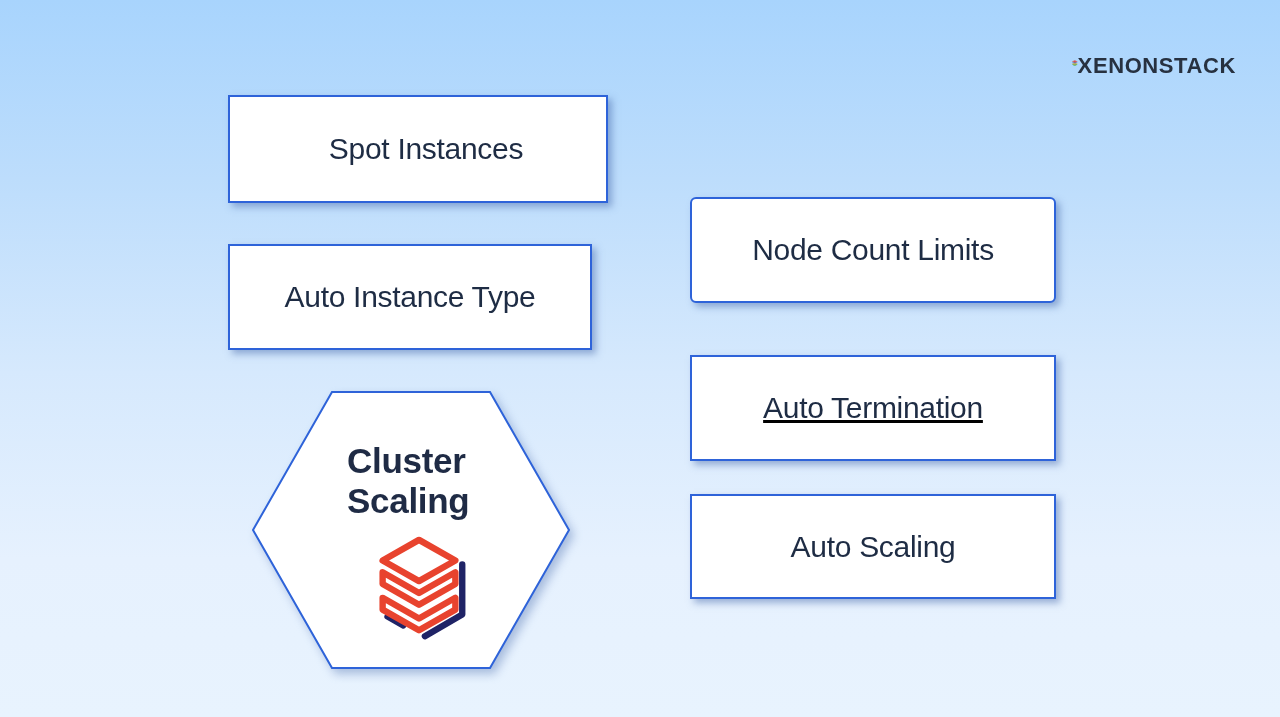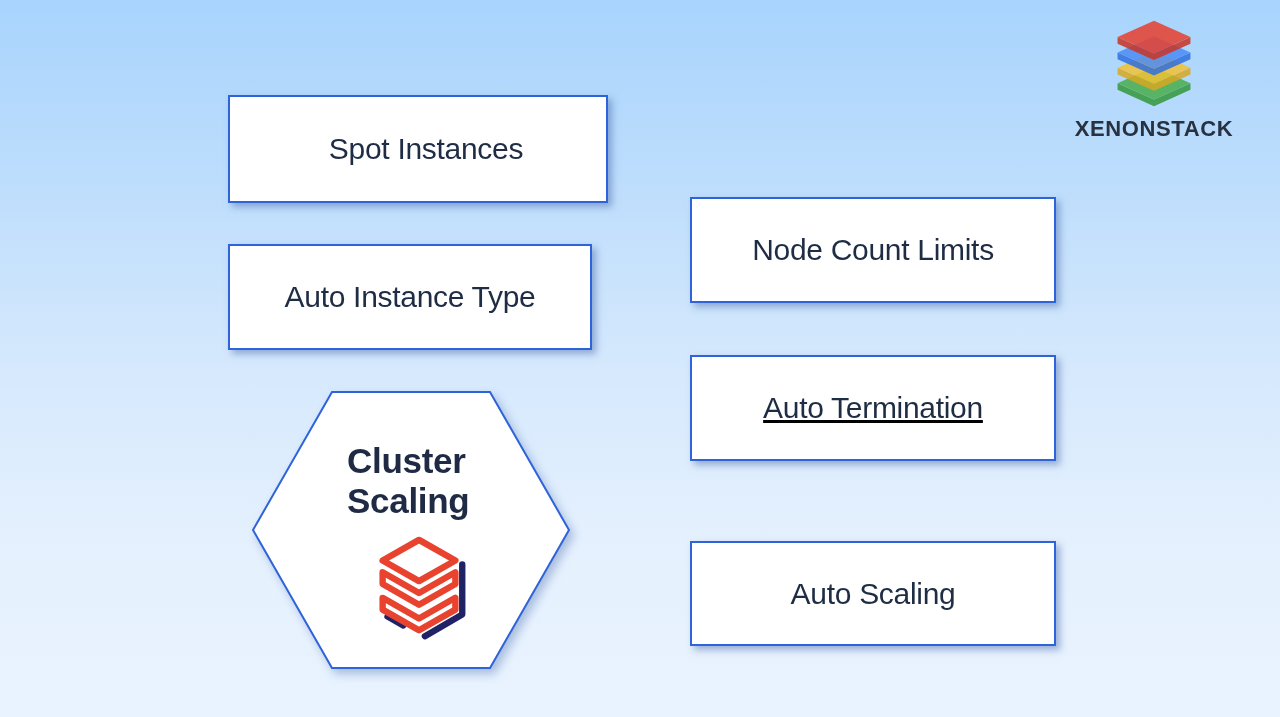--- a/index.html
+++ b/index.html
@@ -27,23 +27,23 @@
   }
   .policy-box .label {
     font-size: 30px;
     font-weight: 500;
     letter-spacing: -0.3px;
     color: #1e2c44;
     white-space: nowrap;
   }
   .box-spot      { left: 228px; top: 95px;  width: 360px; height: 104px; padding-left: 16px; }
   .box-cloud     { left: 228px; top: 244px; width: 360px; height: 102px; }
-  .box-node      { left: 690px; top: 197px; width: 362px; height: 102px; }
+  .box-node      { left: 690px; top: 197px; width: 362px; height: 102px; border-radius: 6px; }
   .box-autoterm  { left: 690px; top: 355px; width: 362px; height: 102px; text-decoration: underline; }
-  .box-autoscale { left: 690px; top: 494px; width: 362px; height: 101px; margin-top: 47px; }
+  .box-autoscale { left: 690px; top: 494px; width: 362px; height: 101px; }
 
   .hexagon {
     position: absolute;
     left: 250px;
     top: 389px;
     width: 322px;
     height: 282px;
   }
   .hexagon .hex-shape {
     position: absolute;
@@ -67,21 +67,21 @@
     width: 122px;
     height: 114px;
   }
 
   .brand {
     position: absolute;
     left: 1072px;
     top: 16px;
     width: 164px;
     display: flex;
-    flex-direction: column;
+    flex-direction: row;
     align-items: center;
   }
   .brand-name {
     margin-top: 6px;
     font-size: 22px;
     font-weight: bold;
     letter-spacing: 0.6px;
     color: #273140;
     white-space: nowrap;
   }

